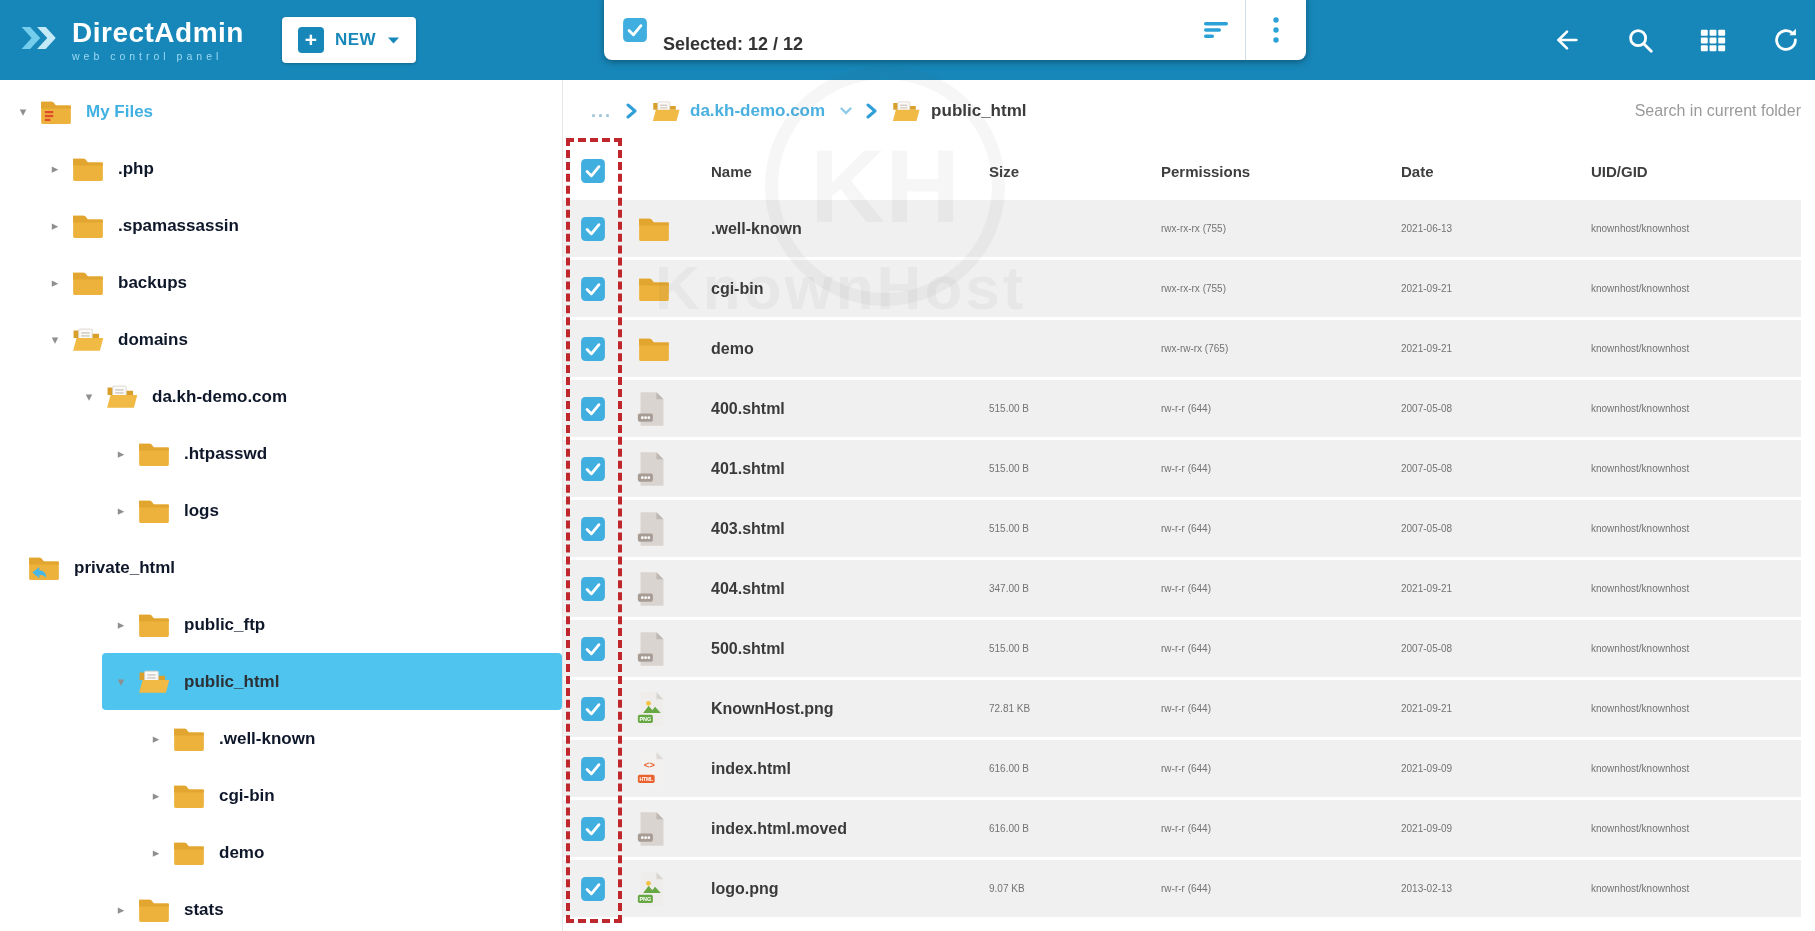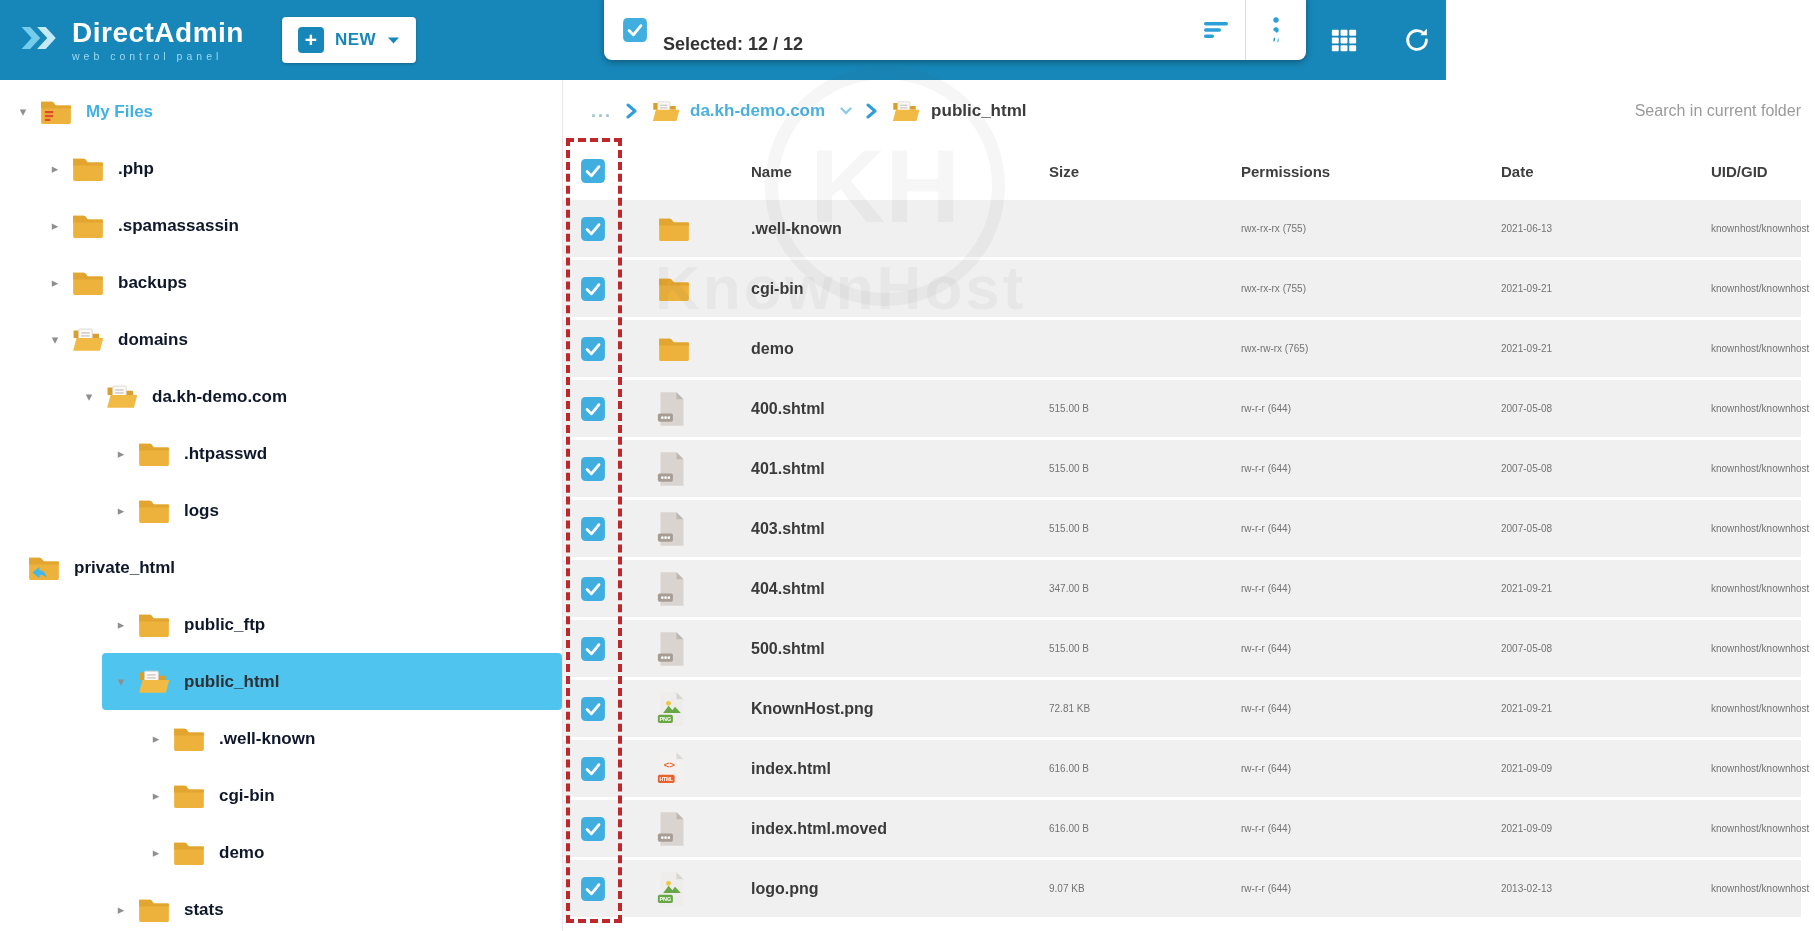--- a/index.html
+++ b/index.html
@@ -1,20 +1,20 @@
 <!DOCTYPE html>
 <html><head>
 <meta charset="utf-8">
 <style>
   * { box-sizing: border-box; margin: 0; padding: 0; }
   html,body { width:1815px; height:931px; overflow:hidden; background:#fff;
     font-family:"Liberation Sans", sans-serif; }
 
   
-  .topbar { position:absolute; left:0; top:0; width:1446px; height:80px;
+  .topbar { position:absolute; left:0; top:0; width:1815px; height:80px;
     background:#1787b9; display:flex; align-items:center; }
   .brand { display:flex; align-items:center; gap:10px; padding-left:20px; cursor:pointer; }
   .brand-text .brand-name { color:#fff; font-size:28px; font-weight:bold; letter-spacing:.5px; line-height:1; }
   .brand-text .brand-tag { color:#9bd9f2; font-size:10.5px; letter-spacing:4px; margin-top:3px; }
   .new-btn { margin-left:38px; height:46px; background:#fff; border-radius:4px;
     display:flex; align-items:center; gap:11px; padding:0 16px; cursor:pointer;
     box-shadow:0 1px 3px rgba(0,0,0,.25); }
   .new-plus { width:26px; height:26px; background:#1787b9; border-radius:4px;
     color:#fff; font-size:21px; font-weight:bold; display:flex; align-items:center; justify-content:center; }
   .new-label { color:#1787b9; font-size:17px; font-weight:bold; letter-spacing:.5px; }
@@ -55,21 +55,21 @@
     display:flex; align-items:center; gap:9px; }
   .crumb-caret { margin-left:6px; display:flex; }
   .crumb-current { color:#3c3c3c; font-size:17px; font-weight:bold; display:flex; align-items:center; gap:10px; }
   .crumb-foldericon { display:flex; }
   .crumb-search { margin-left:auto; border:none; outline:none; font-size:16px;
     color:#6f6f6f; text-align:right; width:280px; background:transparent;
     font-family:"Liberation Sans", sans-serif; }
   .crumb-search::placeholder { color:#9a9a9a; opacity:1; }
 
   .grid-row { display:grid; grid-template-columns:60px 88px 278px 172px 240px 190px 1fr;
-    align-items:center;gap:20px; }
+    align-items:center; }
   .thead { height:58px; background:#fff; }
   .th { font-size:15px; font-weight:bold; color:#3e3e3e; cursor:pointer; }
   .rows { }
   .frow { height:57px; margin-bottom:3px; background:#f0f0f0; cursor:pointer; }
   .cell-check { justify-self:center; }
   .cell-icon { padding-left:14px; display:flex; align-items:center; }
   .cell-name { font-size:16px; font-weight:bold; color:#3a3a3a; }
   .cell-txt { font-size:10px; color:#737373; }
   .checkbox { width:26px; height:26px; cursor:pointer; display:flex; }
 

